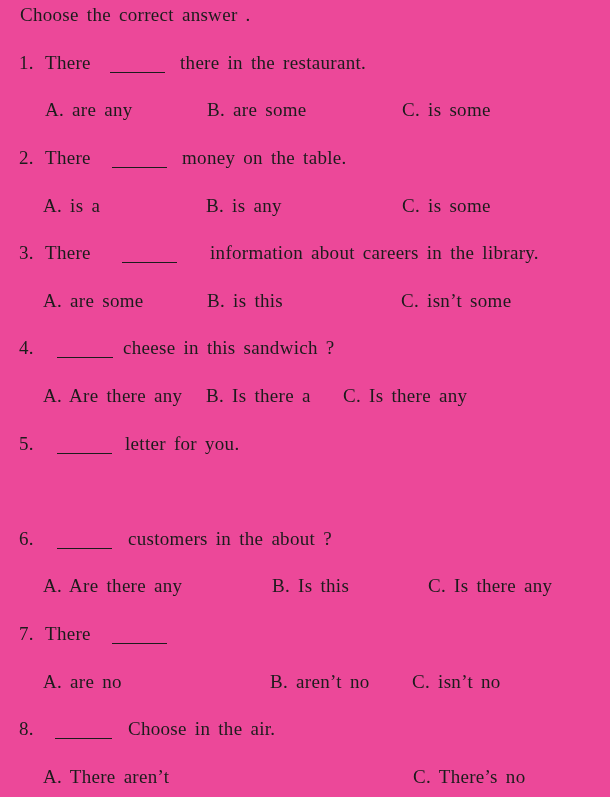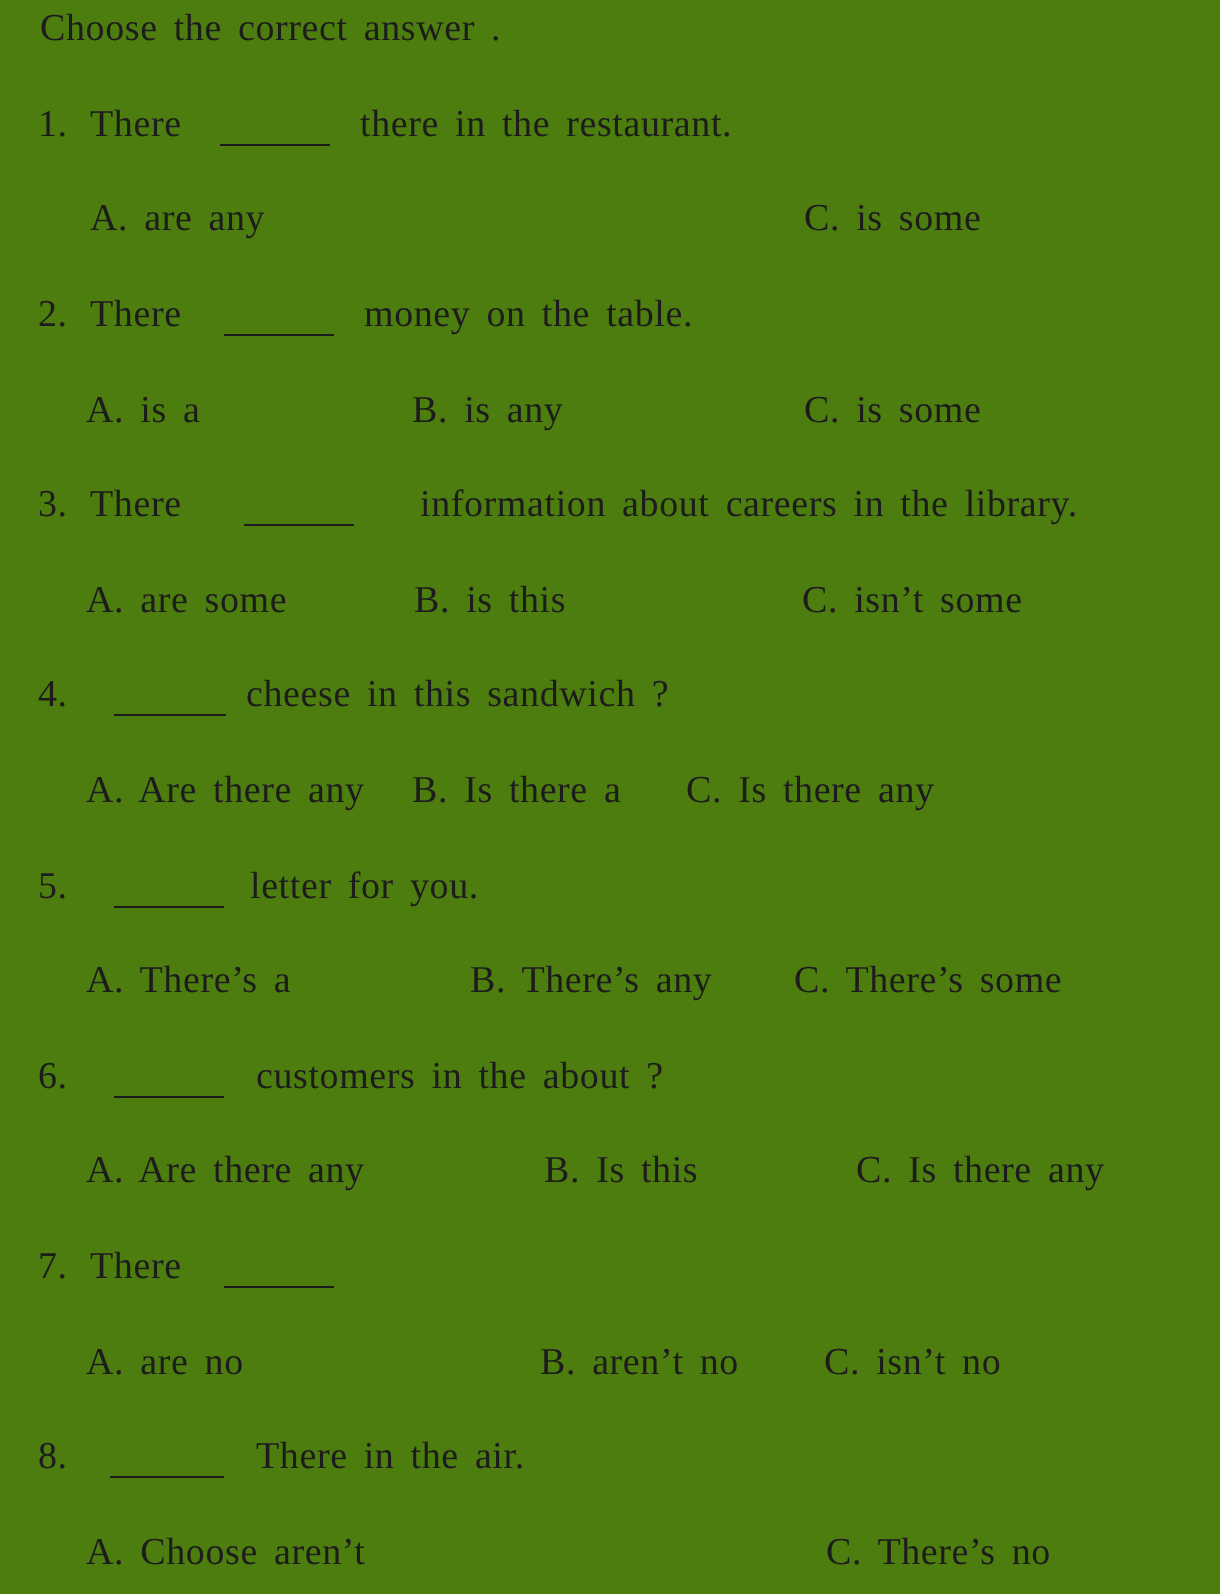--- a/index.html
+++ b/index.html
@@ -4,21 +4,21 @@
 <style>
   html, body {
     margin: 0;
     padding: 0;
     background: #ffffff;
   }
   .page {
     position: relative;
     width: 610px;
     height: 797px;
-    background: #4d7c0f;
+    background: #ec4899;
     font-family: "Liberation Serif", "DejaVu Serif", serif;
     font-size: 19px;
     color: #1c1c1c;
     letter-spacing: 0.3px;
     word-spacing: 3px;
     overflow: hidden;
   }
   .line {
     position: absolute;
     left: 0;
@@ -47,20 +47,21 @@
   </div>
 
   <div class="line" style="top:52px">
     <span class="frag" style="left:19px">1.</span>
     <span class="frag" style="left:45px">There</span>
     <span class="blank" style="left:110px;width:55px"></span>
     <span class="frag" style="left:180px">there in the restaurant.</span>
   </div>
   <div class="line" style="top:99px">
     <span class="frag" style="left:45px">A. are any</span>
+    <span class="frag" style="left:207px">B. are some</span>
     <span class="frag" style="left:402px">C. is some</span>
   </div>
 
   <div class="line" style="top:147px">
     <span class="frag" style="left:19px">2.</span>
     <span class="frag" style="left:45px">There</span>
     <span class="blank" style="left:112px;width:55px"></span>
     <span class="frag" style="left:182px">money on the table.</span>
   </div>
   <div class="line" style="top:195px">
@@ -90,25 +91,20 @@
     <span class="frag" style="left:43px">A. Are there any</span>
     <span class="frag" style="left:206px">B. Is there a</span>
     <span class="frag" style="left:343px">C. Is there any</span>
   </div>
 
   <div class="line" style="top:433px">
     <span class="frag" style="left:19px">5.</span>
     <span class="blank" style="left:57px;width:55px"></span>
     <span class="frag" style="left:125px">letter for you.</span>
   </div>
-  <div class="line" style="top:480px">
-    <span class="frag" style="left:43px">A. There’s a</span>
-    <span class="frag" style="left:235px">B. There’s any</span>
-    <span class="frag" style="left:397px">C. There’s some</span>
-  </div>
 
   <div class="line" style="top:528px">
     <span class="frag" style="left:19px">6.</span>
     <span class="blank" style="left:57px;width:55px"></span>
     <span class="frag" style="left:128px">customers in the about ?</span>
   </div>
   <div class="line" style="top:575px">
     <span class="frag" style="left:43px">A. Are there any</span>
     <span class="frag" style="left:272px">B. Is this</span>
     <span class="frag" style="left:428px">C. Is there any</span>
@@ -121,20 +117,20 @@
   </div>
   <div class="line" style="top:671px">
     <span class="frag" style="left:43px">A. are no</span>
     <span class="frag" style="left:412px">C. isn’t no</span>
     <span class="frag" style="left:270px">B. aren’t no</span>
   </div>
 
   <div class="line" style="top:718px">
     <span class="frag" style="left:19px">8.</span>
     <span class="blank" style="left:55px;width:57px"></span>
-    <span class="frag" style="left:128px">There in the air.</span>
+    <span class="frag" style="left:128px">Choose in the air.</span>
   </div>
   <div class="line" style="top:766px">
-    <span class="frag" style="left:43px">A. Choose aren’t</span>
+    <span class="frag" style="left:43px">A. There aren’t</span>
     <span class="frag" style="left:413px">C. There’s no</span>
   </div>
 
 </div>
 
 </body></html>

